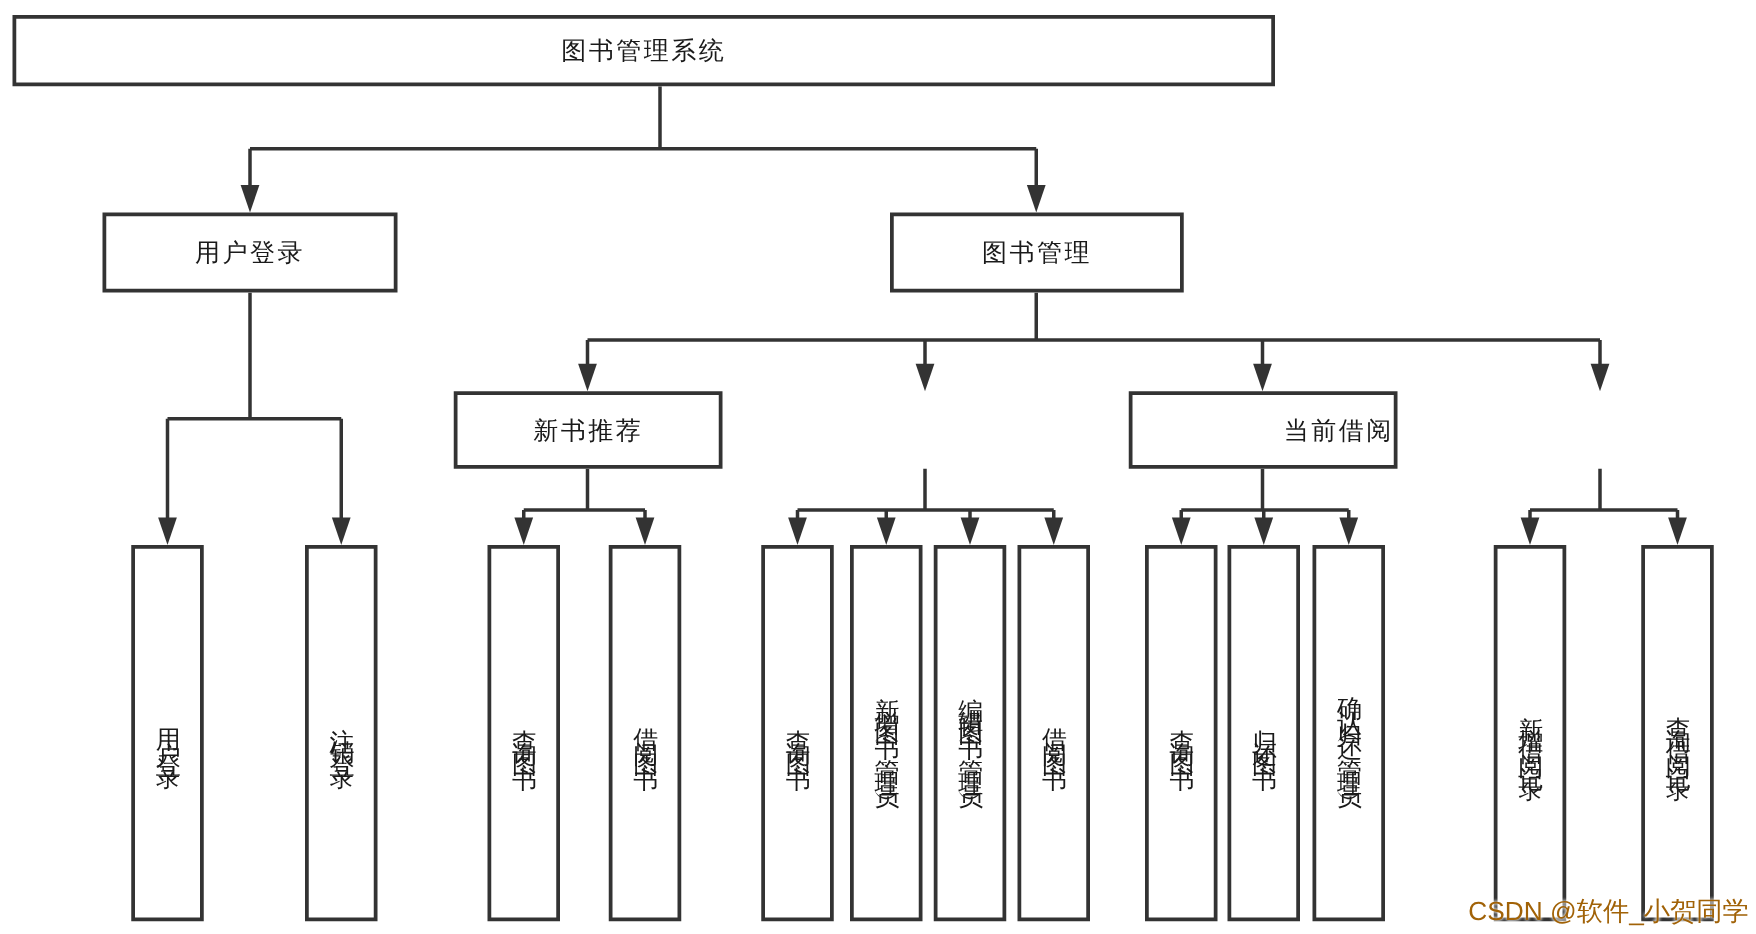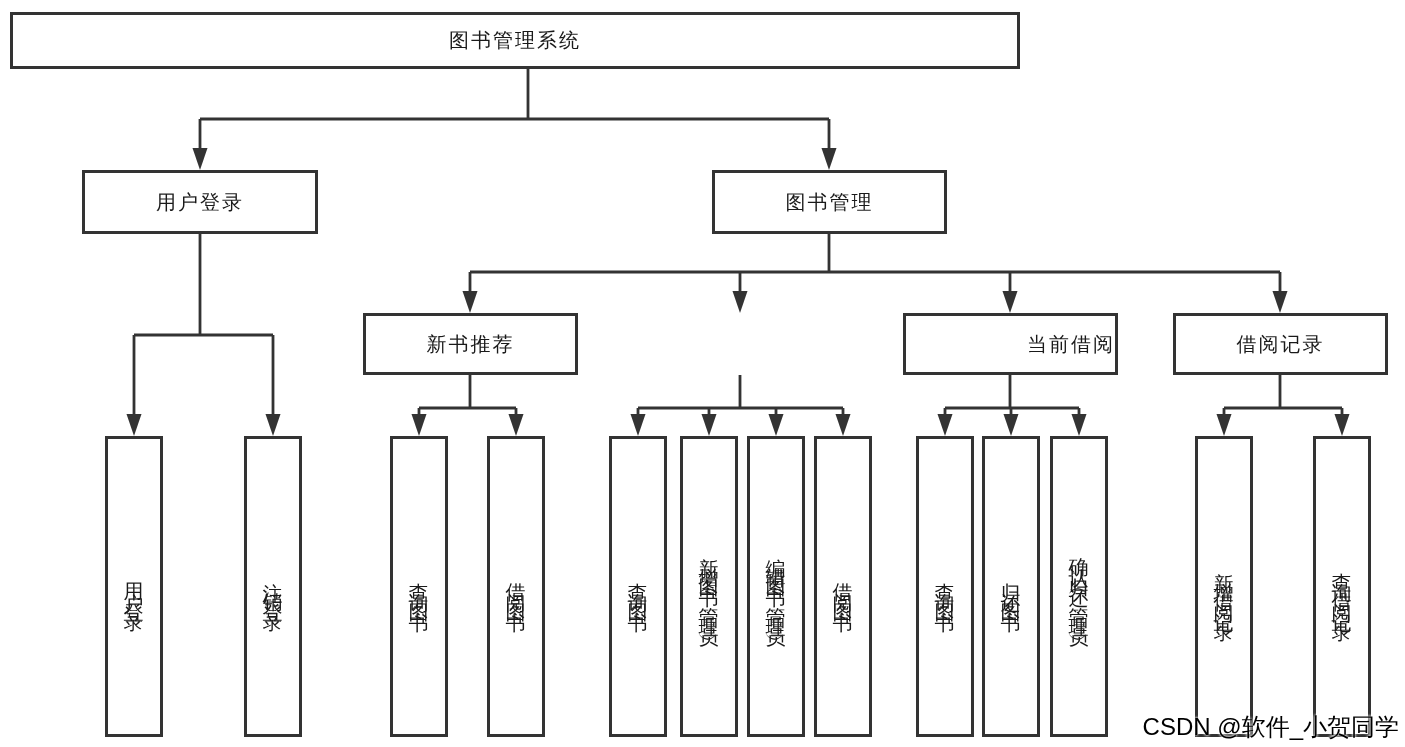--- a/index.html
+++ b/index.html
@@ -43,22 +43,22 @@
     font-size: 20px;
     letter-spacing: 10px;
     line-height: 1;
     white-space: nowrap;
   }
 
   .watermark {
     position: absolute;
     right: 6px;
     bottom: 4px;
-    font-size: 24px;
-    color: #000000;
+    font-size: 21px;
+    color: #a16207;
     text-shadow: 0 0 3px #ffffff, 0 0 3px #ffffff;
     white-space: nowrap;
   }
 </style>
 </head>
 <body>
 
 <div class="canvas">
 
   <svg class="connectors" viewBox="0 0 1405 747" xmlns="http://www.w3.org/2000/svg">
@@ -140,23 +140,20 @@
   <div class="node h" style="left:712px; top:170px; width:235px; height:64px;">
     <span>图书管理</span>
   </div>
 
   <div class="node h" style="left:363px; top:313px; width:215px; height:62px;">
     <span>新书推荐</span>
   </div>
   <div class="node h" style="left:903px; top:313px; width:215px; height:62px;justify-content:flex-end;">
     <span>当前借阅</span>
   </div>
-  <div class="node h" style="left:1173px; top:313px; width:215px; height:62px;">
-    <span>借阅记录</span>
-  </div>
 
   <div class="node v" style="left:105px; top:436px; width:58px; height:301px;">
     <span>用户登录</span>
   </div>
   <div class="node v" style="left:244px; top:436px; width:58px; height:301px;">
     <span>注销登录</span>
   </div>
 
   <div class="node v" style="left:390px; top:436px; width:58px; height:301px;">
     <span>查询图书</span>

